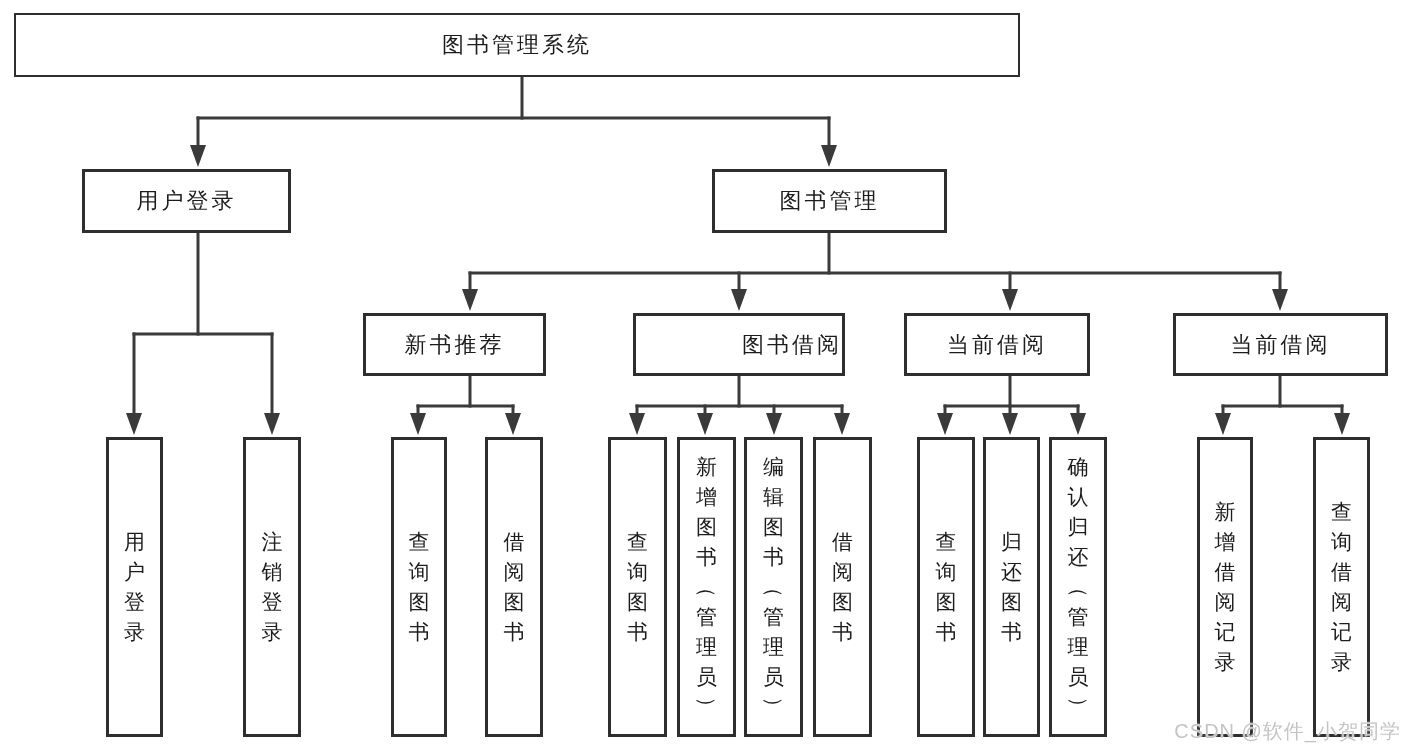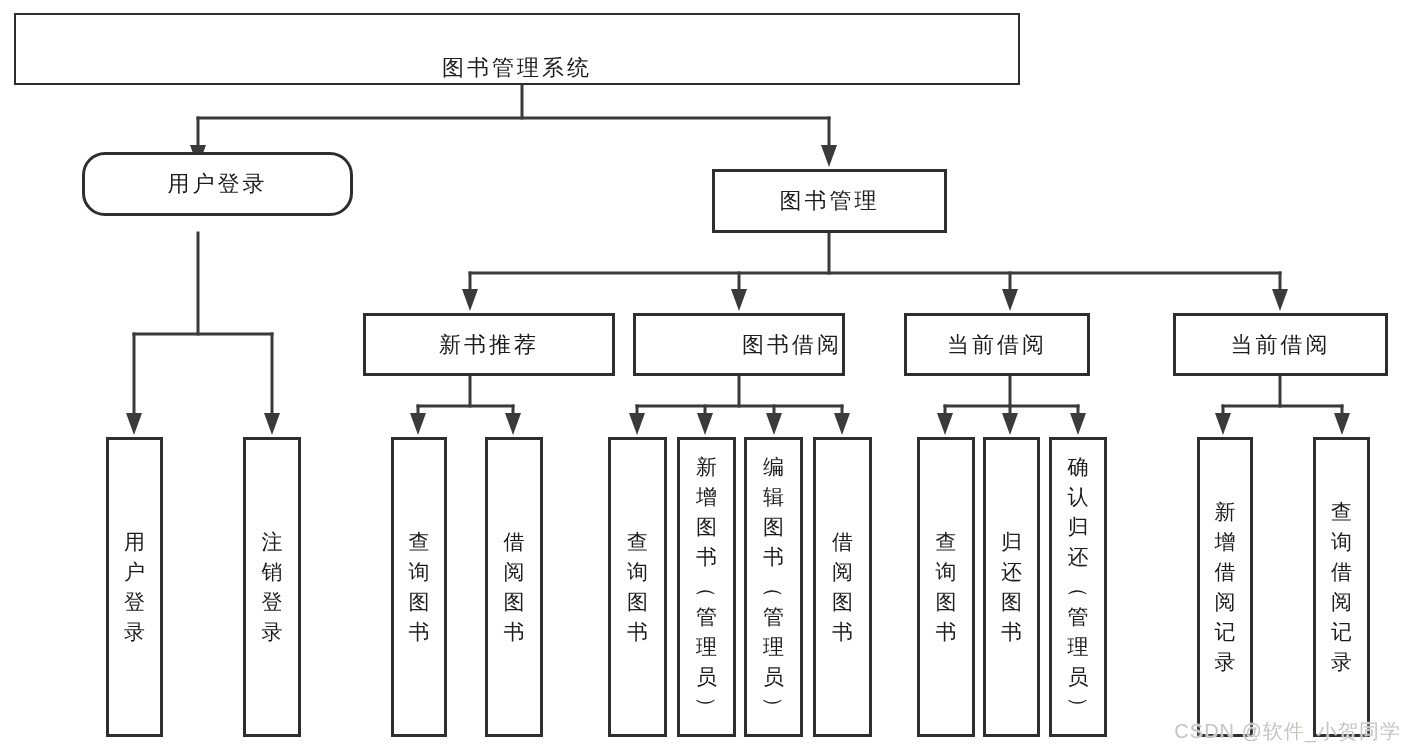--- a/index.html
+++ b/index.html
@@ -85,32 +85,32 @@
     <polygon class="ahead" points="1070,413 1086,413 1078,435"></polygon>
 
     <path class="cline" d="M1280 376 L1280 406"></path>
     <path class="cline" d="M1223 406 L1342 406"></path>
     <path class="cline" d="M1223 406 L1223 414"></path>
     <path class="cline" d="M1342 406 L1342 414"></path>
     <polygon class="ahead" points="1215,413 1231,413 1223,435"></polygon>
     <polygon class="ahead" points="1334,413 1350,413 1342,435"></polygon>
   </svg>
 
-  <div class="hbox root" style="left:14px;top:13px;width:1006px;height:72px;align-items:flex-end;">
+  <div class="hbox root" style="left:14px;top:13px;width:1006px;height:64px;">
     <span>图书管理系统</span>
   </div>
 
-  <div class="hbox" style="left:82px;top:152px;width:271px;height:64px;border-radius:23px;">
+  <div class="hbox" style="left:82px;top:169px;width:209px;height:64px;">
     <span>用户登录</span>
   </div>
   <div class="hbox" style="left:712px;top:169px;width:235px;height:64px;">
     <span>图书管理</span>
   </div>
 
-  <div class="hbox" style="left:363px;top:313px;width:252px;height:63px;">
+  <div class="hbox" style="left:363px;top:313px;width:183px;height:63px;">
     <span>新书推荐</span>
   </div>
   <div class="hbox" style="left:633px;top:313px;width:212px;height:63px;justify-content:flex-end;">
     <span>图书借阅</span>
   </div>
   <div class="hbox" style="left:904px;top:313px;width:186px;height:63px;">
     <span>当前借阅</span>
   </div>
   <div class="hbox" style="left:1173px;top:313px;width:215px;height:63px;">
     <span>当前借阅</span>

